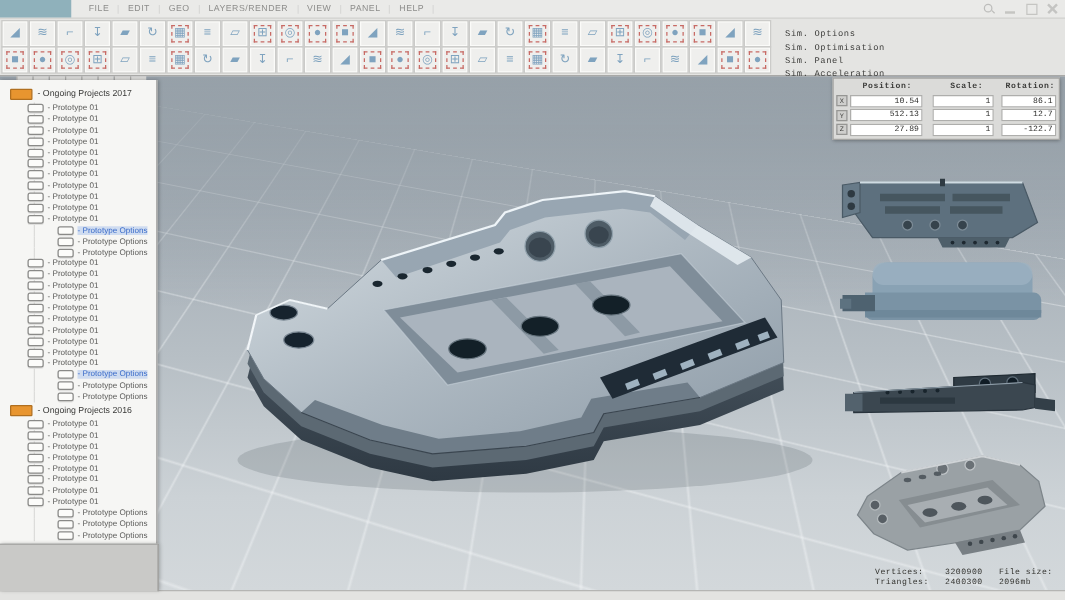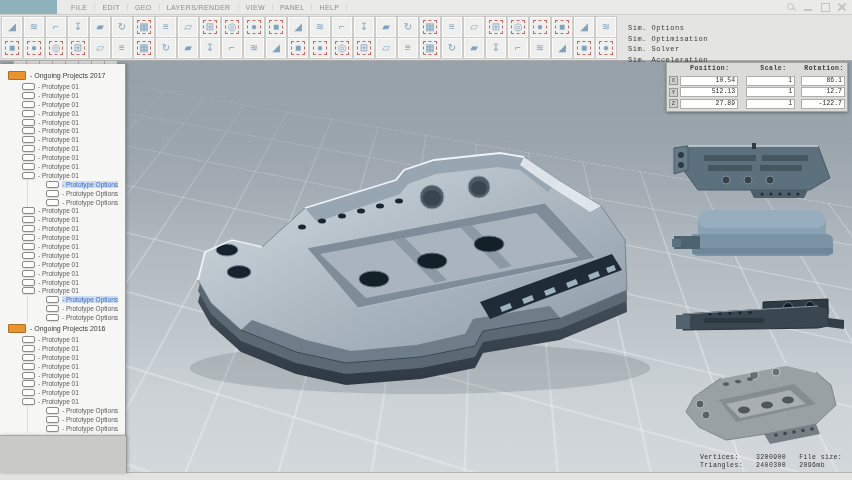--- a/index.html
+++ b/index.html
@@ -424,21 +424,21 @@
         </div>
         <div class="tb-btn dashed">
           <span class="glyph">●</span>
         </div>
       </div>
   </div>
 
   <div class="sim-menu">
       <div class="sim-item">Sim. Options</div>
       <div class="sim-item">Sim. Optimisation</div>
-      <div class="sim-item">Sim. Solver</div>
+      <div class="sim-item">Sim. Panel</div>
       <div class="sim-item">Sim. Acceleration</div>
     </div>
 
   <div class="transform-panel">
     <div class="tp-heads">
       <span class="h-pos">Position:</span>
       <span class="h-scale">Scale:</span>
       <span class="h-rot">Rotation:</span>
     </div>
     <div id="tp-rows">

